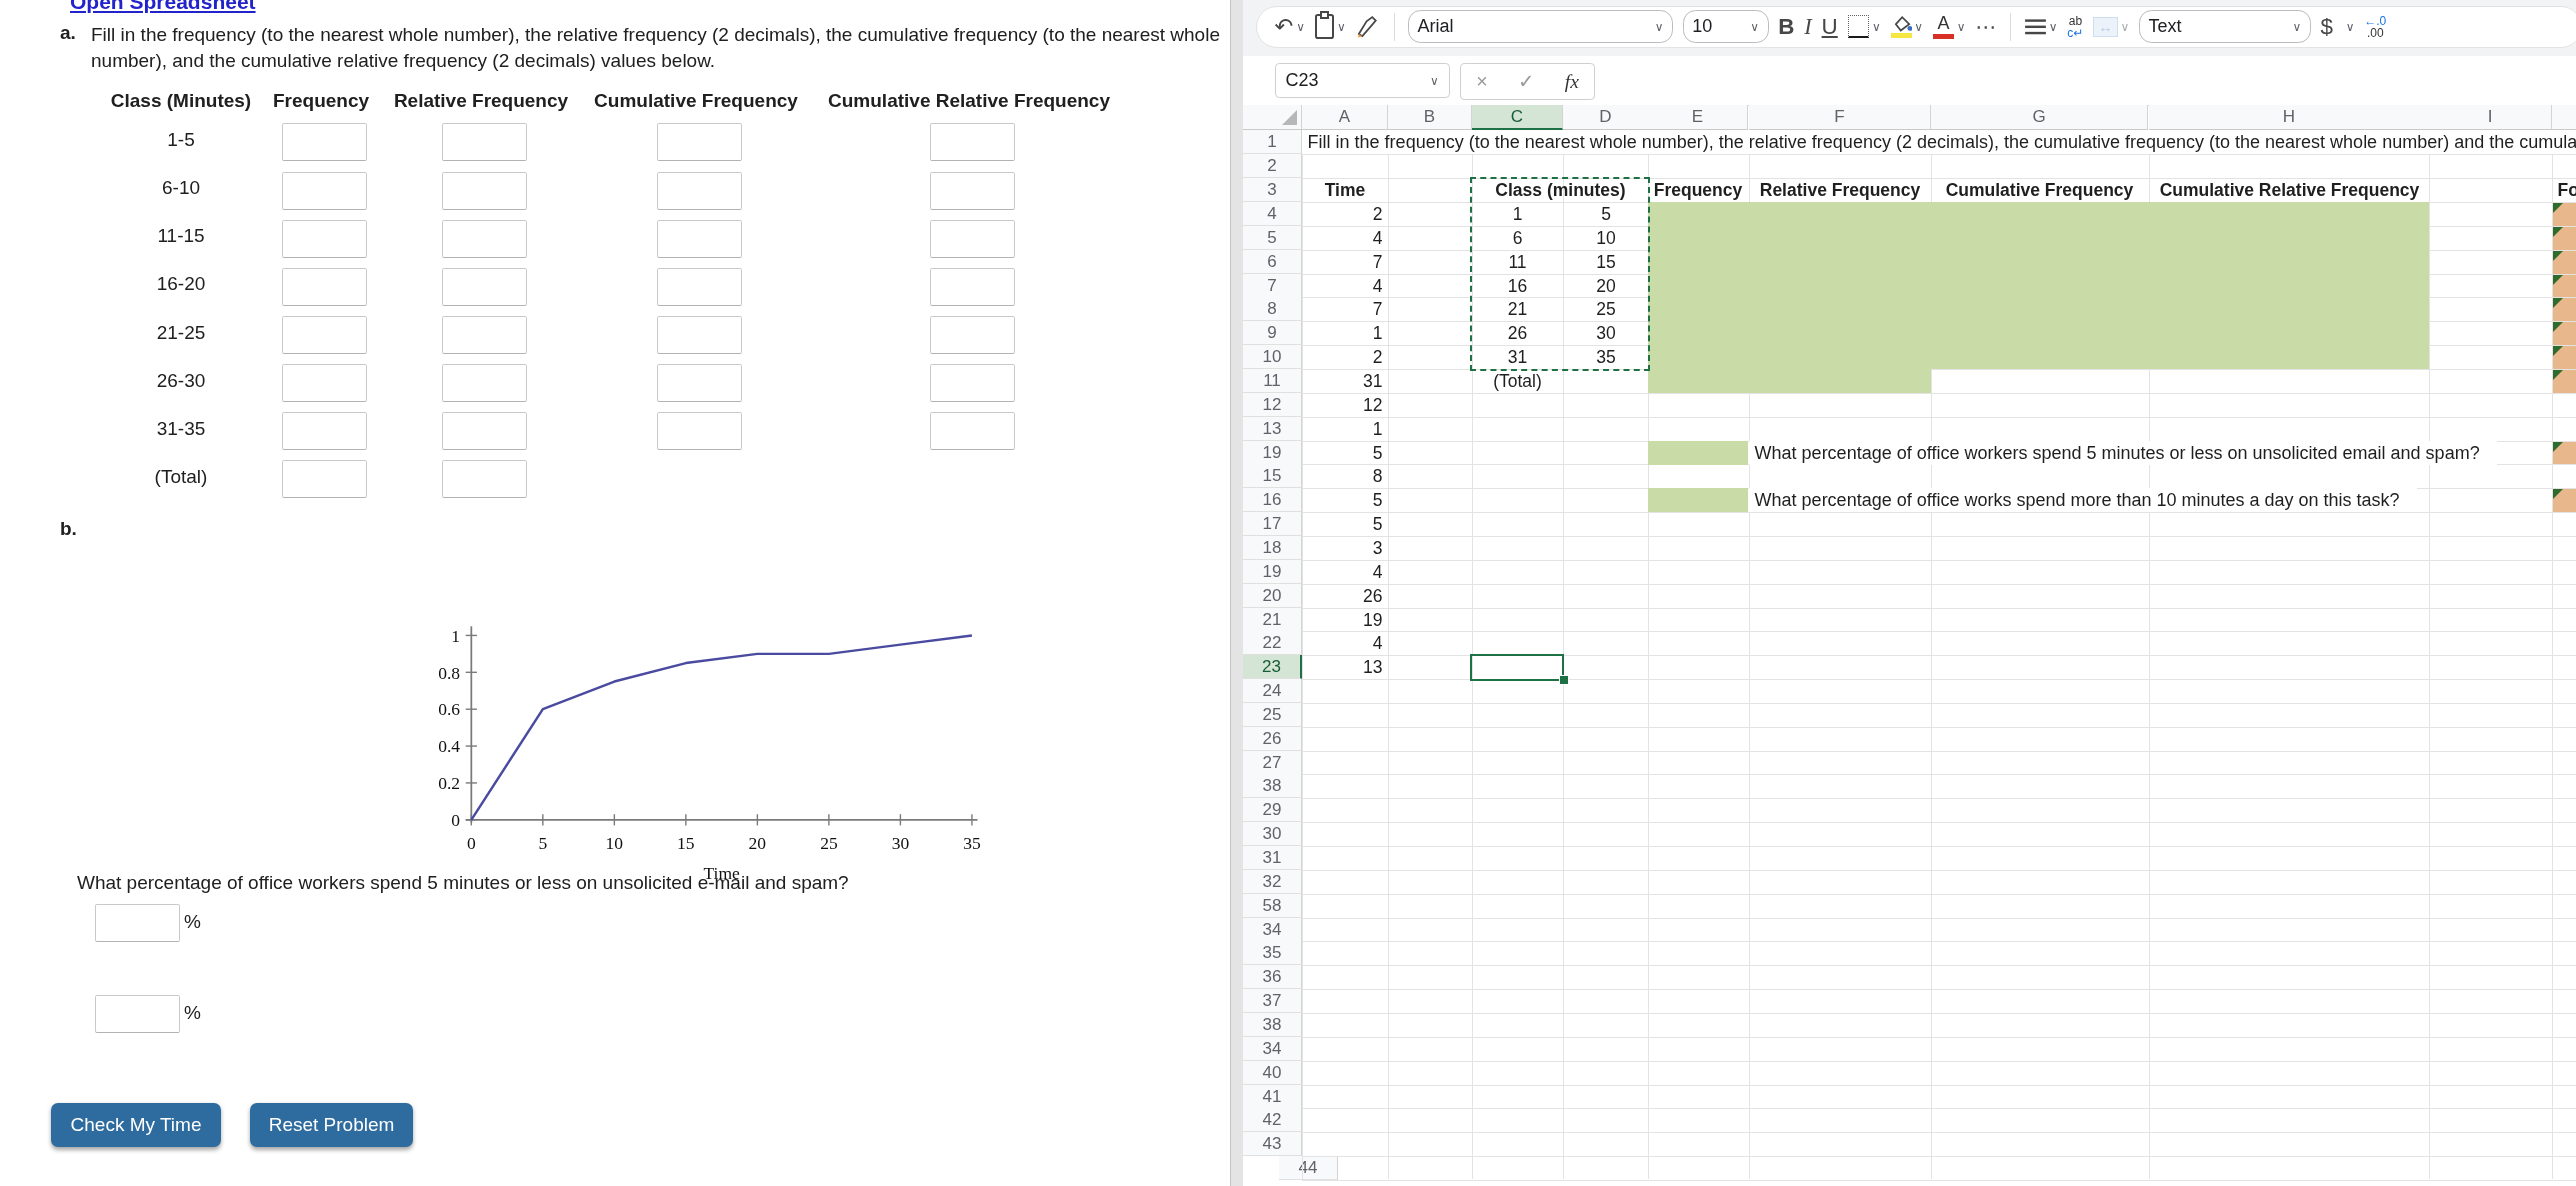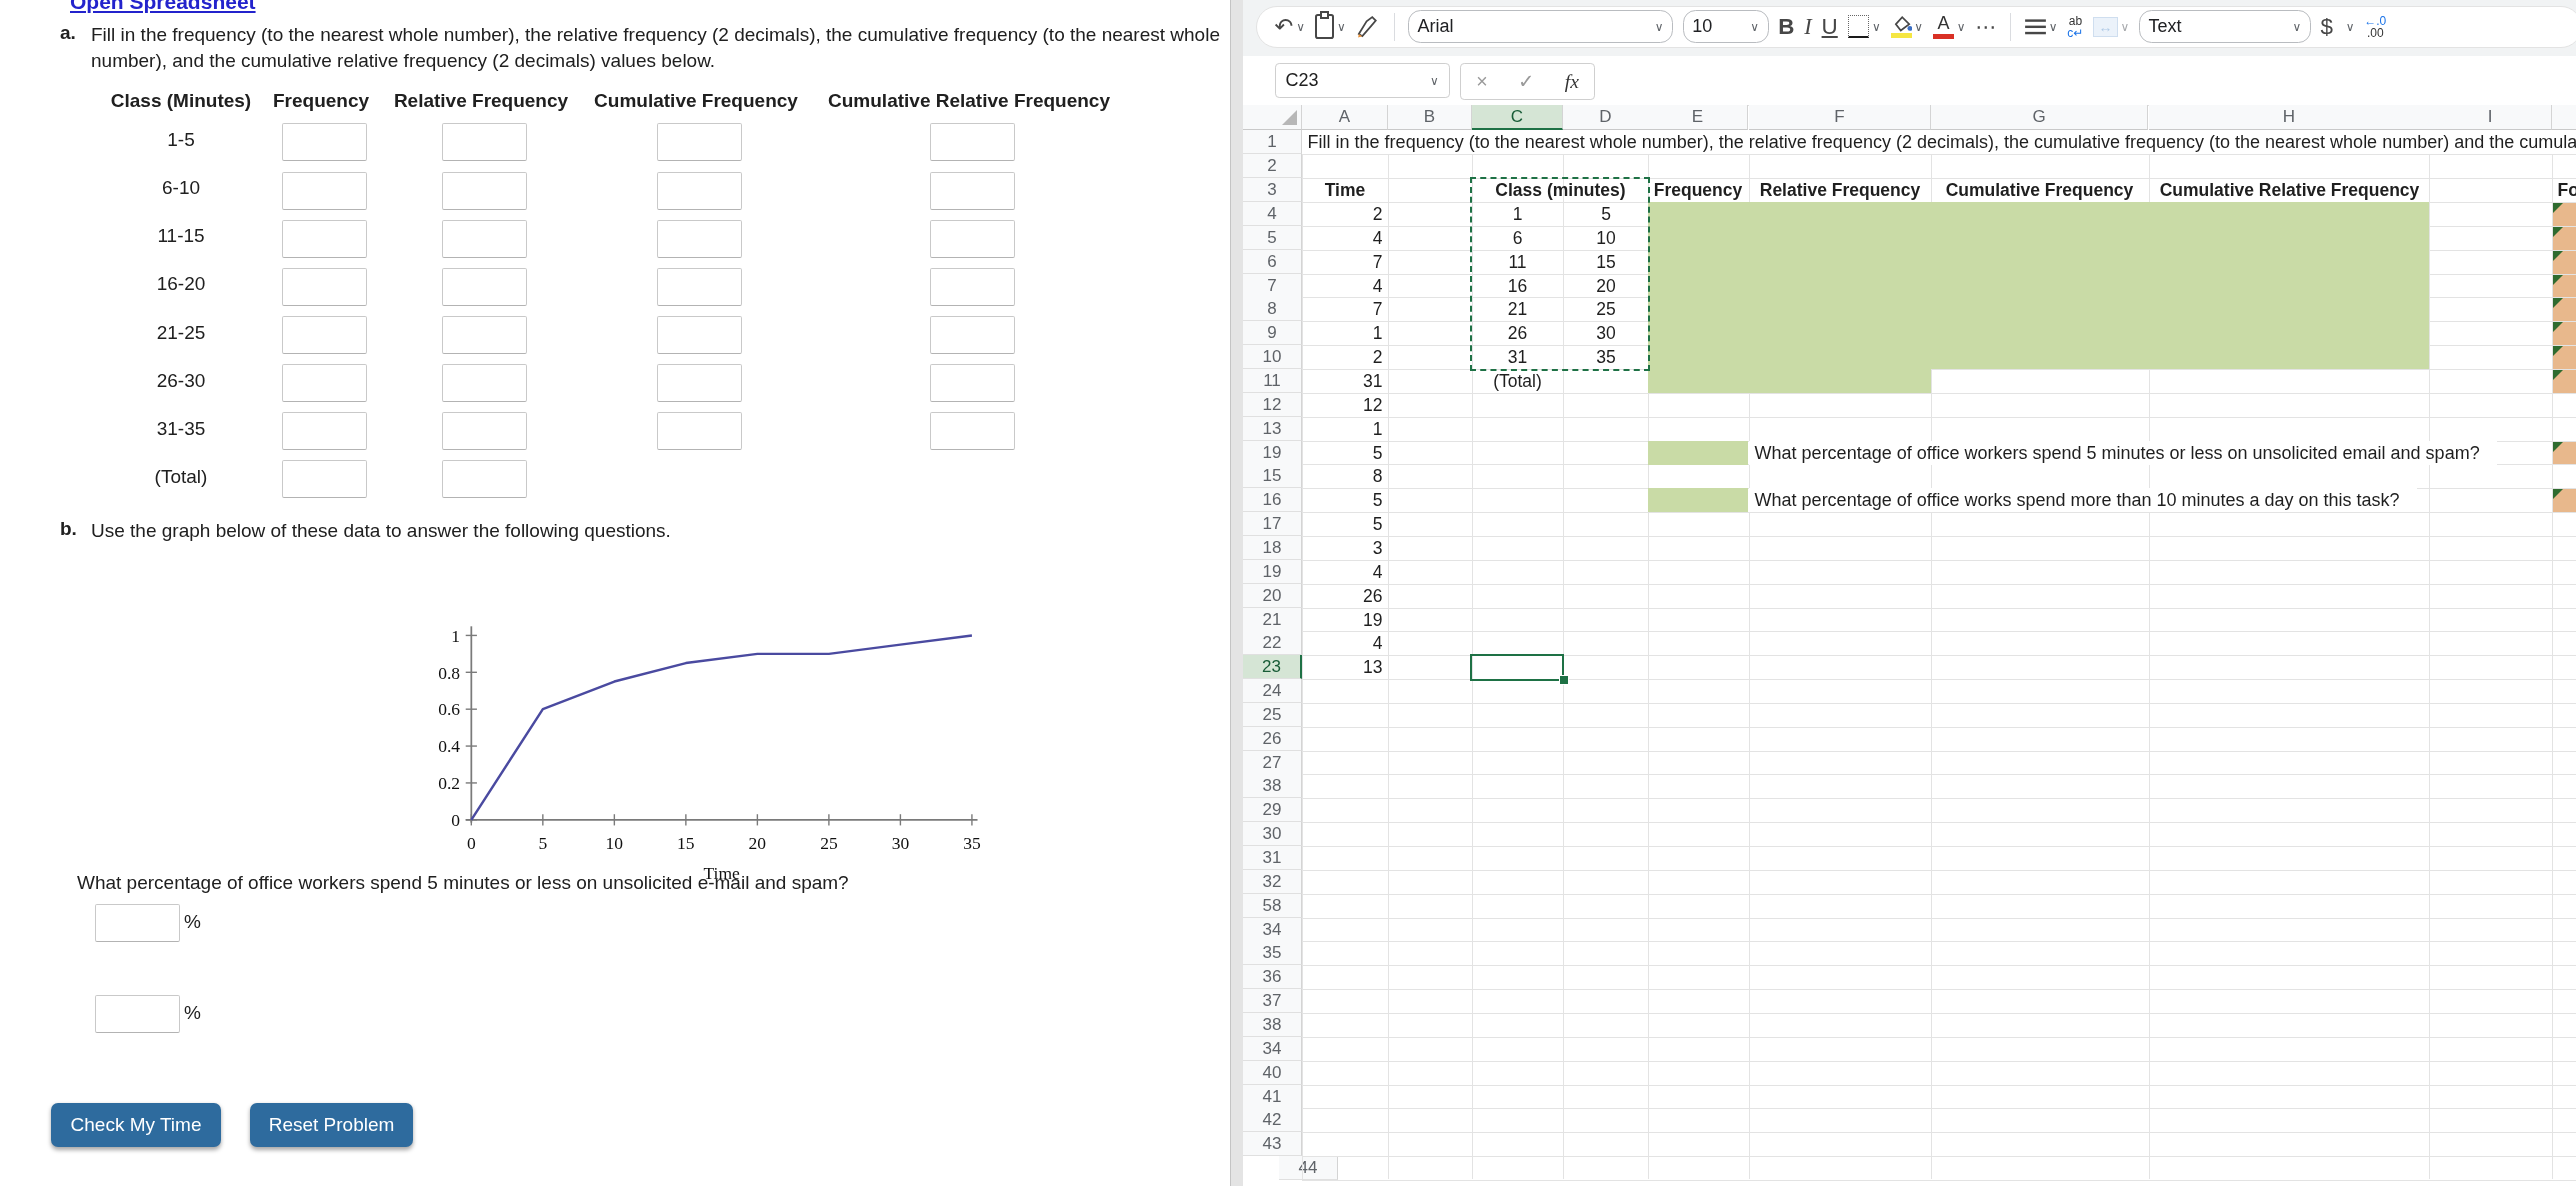--- a/index.html
+++ b/index.html
@@ -140,21 +140,20 @@
       <input class="abs inbox" style="left: 282px; top: 412px;">
       <input class="abs inbox" style="left: 442px; top: 412px;">
       <input class="abs inbox" style="left: 657px; top: 412px;">
       <input class="abs inbox" style="left: 930px; top: 412px;">
       <div class="abs lt-label" style="left: 181px; top: 477px;">(Total)</div>
       <input class="abs inbox" style="left: 282px; top: 460px;">
       <input class="abs inbox" style="left: 442px; top: 460px;">
     </div>
 
   <div class="abs plabel" style="left:60px;top:518px;">b.</div>
-  <div class="abs ptext" style="left:91px;top:518px;width:1122px;">Use the graph below of these data to answer the following questions.</div>
 
   <svg id="ogive" class="abs" style="left:390px;top:598px;" width="631" height="295" viewBox="0 0 900 420">
       <line x1="108" y1="316" x2="838" y2="316" class="axis"></line>
       <line x1="116" y1="40" x2="116" y2="320" class="axis"></line>
       <line x1="108" y1="316" x2="124" y2="316" class="tick"></line>
       <text x="100" y="325" text-anchor="end">0</text>
       <line x1="108" y1="263.4" x2="124" y2="263.4" class="tick"></line>
       <text x="100" y="272.4" text-anchor="end">0.2</text>
       <line x1="108" y1="210.8" x2="124" y2="210.8" class="tick"></line>
       <text x="100" y="219.8" text-anchor="end">0.4</text>

